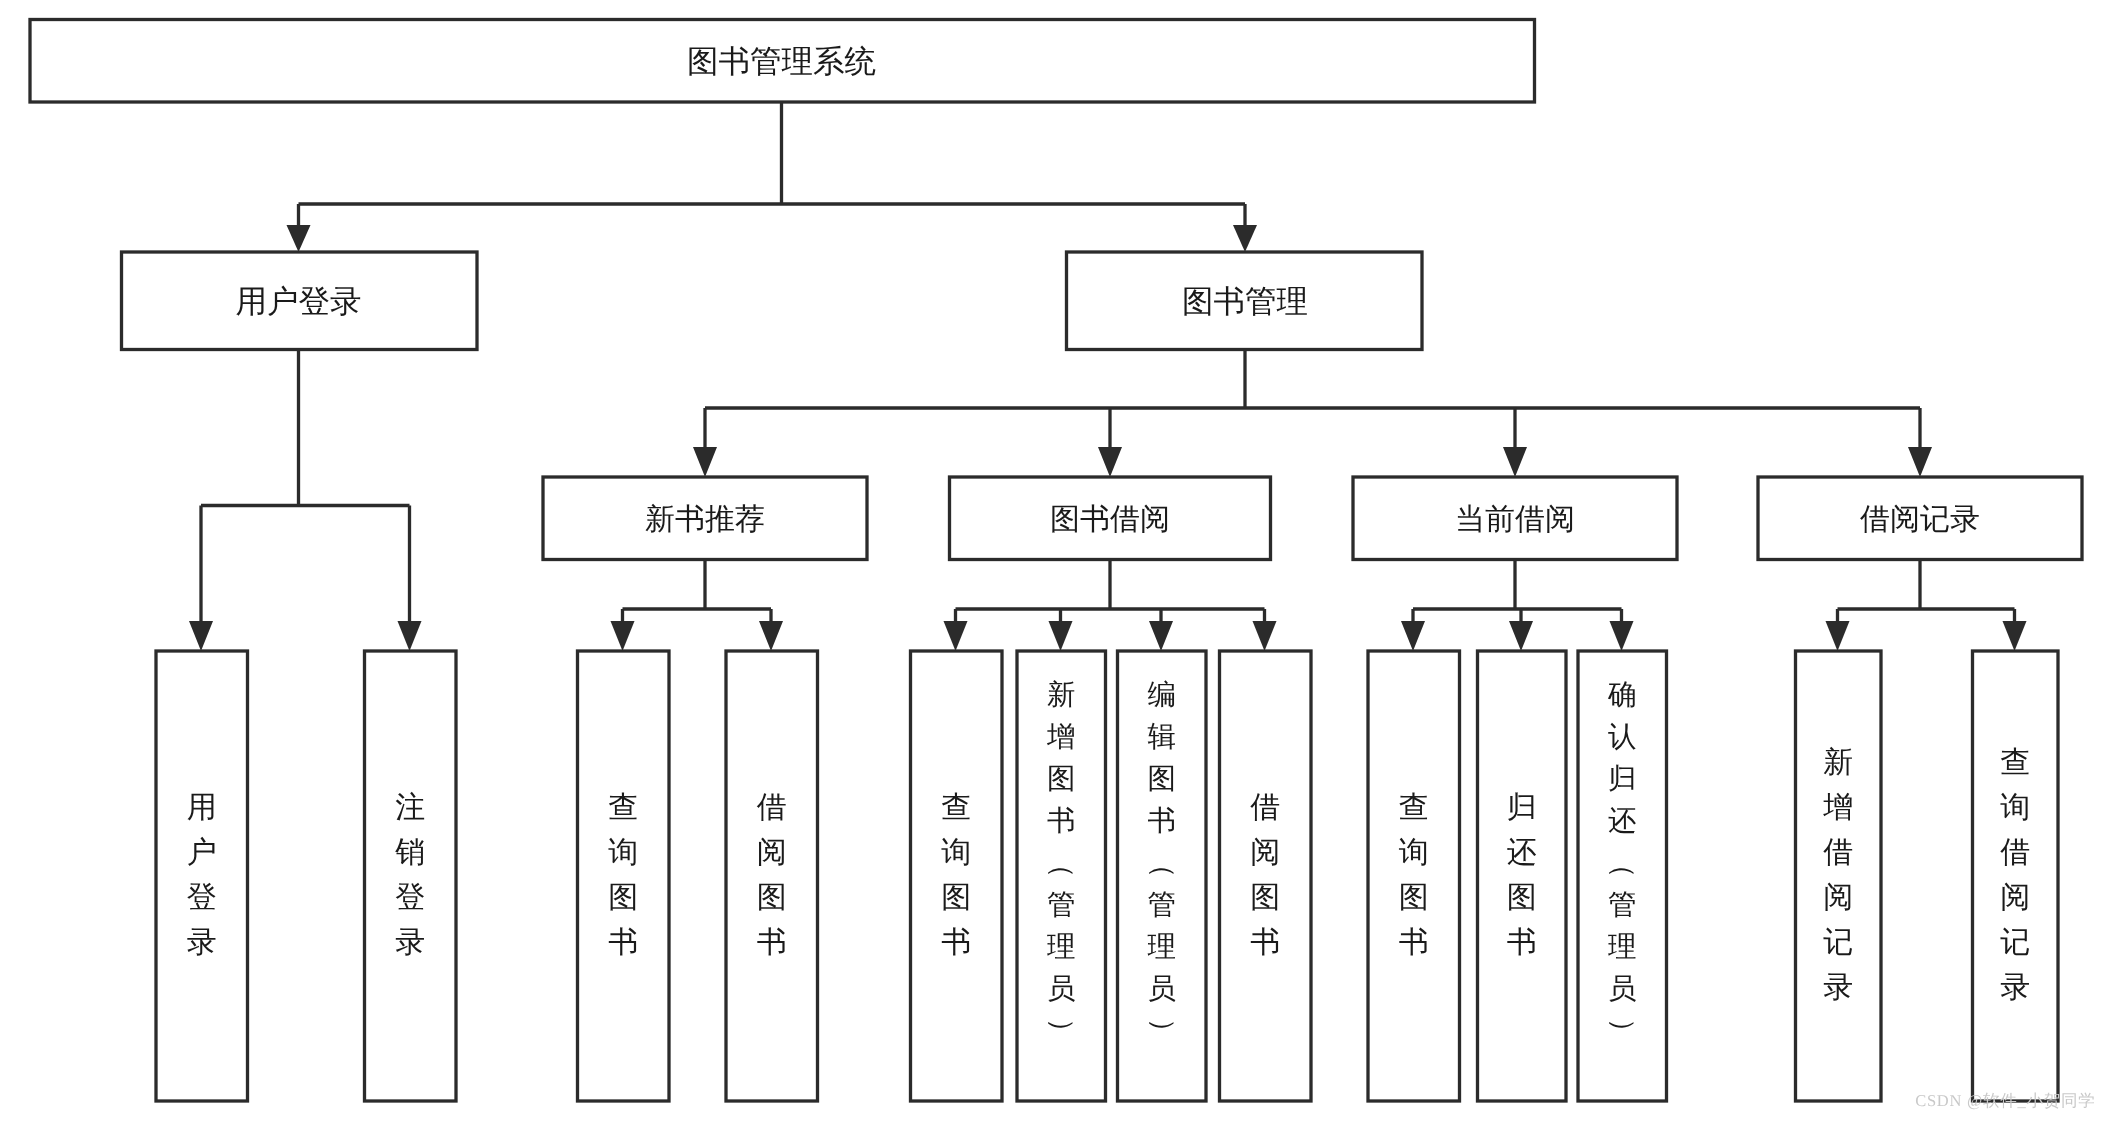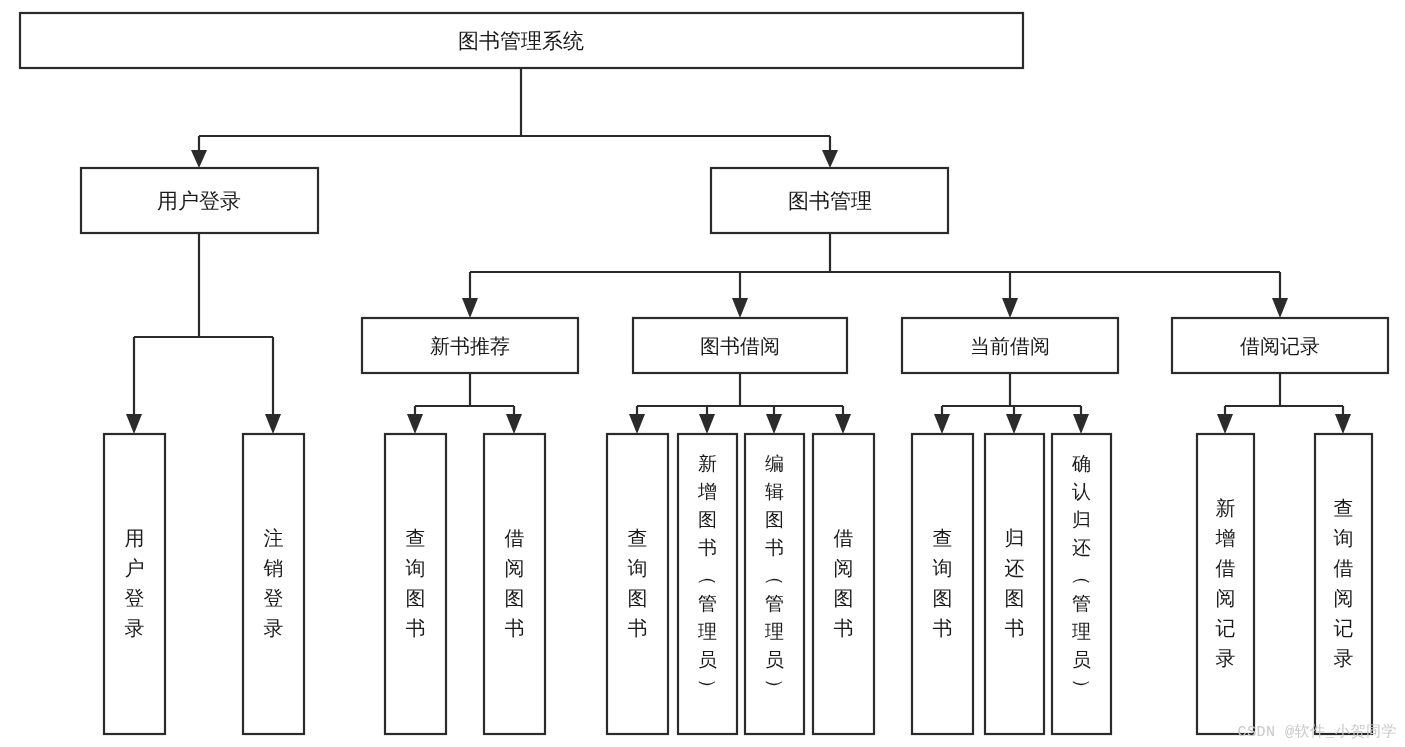--- a/index.html
+++ b/index.html
@@ -56,22 +56,22 @@
     stroke-linecap: butt;
   }
   .arrow-head {
     fill: #2b2b2b;
     stroke: none;
   }
   .watermark {
     position: absolute;
     right: 8px;
     bottom: 6px;
-    font-family: Liberation Mono, monospace;
-    font-size: 15px;
+    font-family: Liberation Serif, serif;
+    font-size: 11px;
     color: #c9c9c9;
     letter-spacing: 0.5px;
     white-space: nowrap;
     user-select: none;
   }
 </style>
 </head>
 <body>
 
 <div id="diagram-root">

